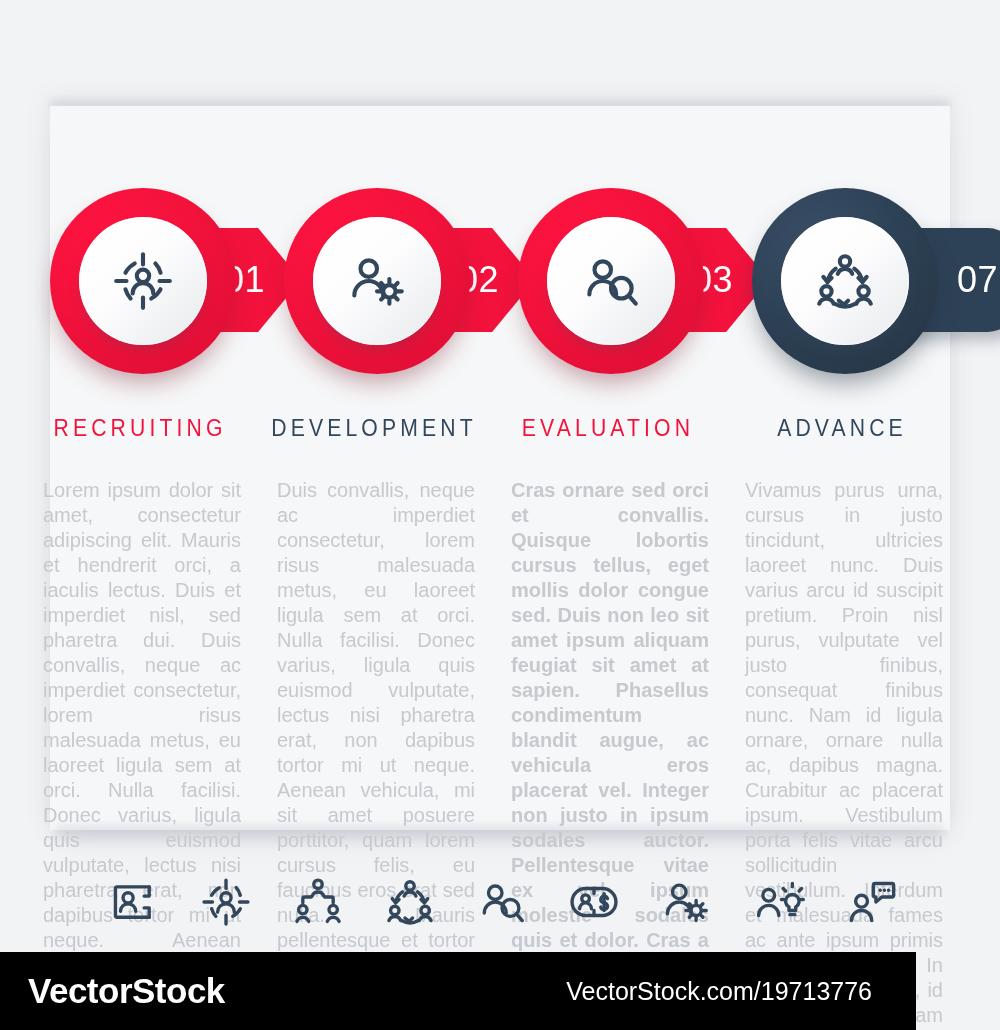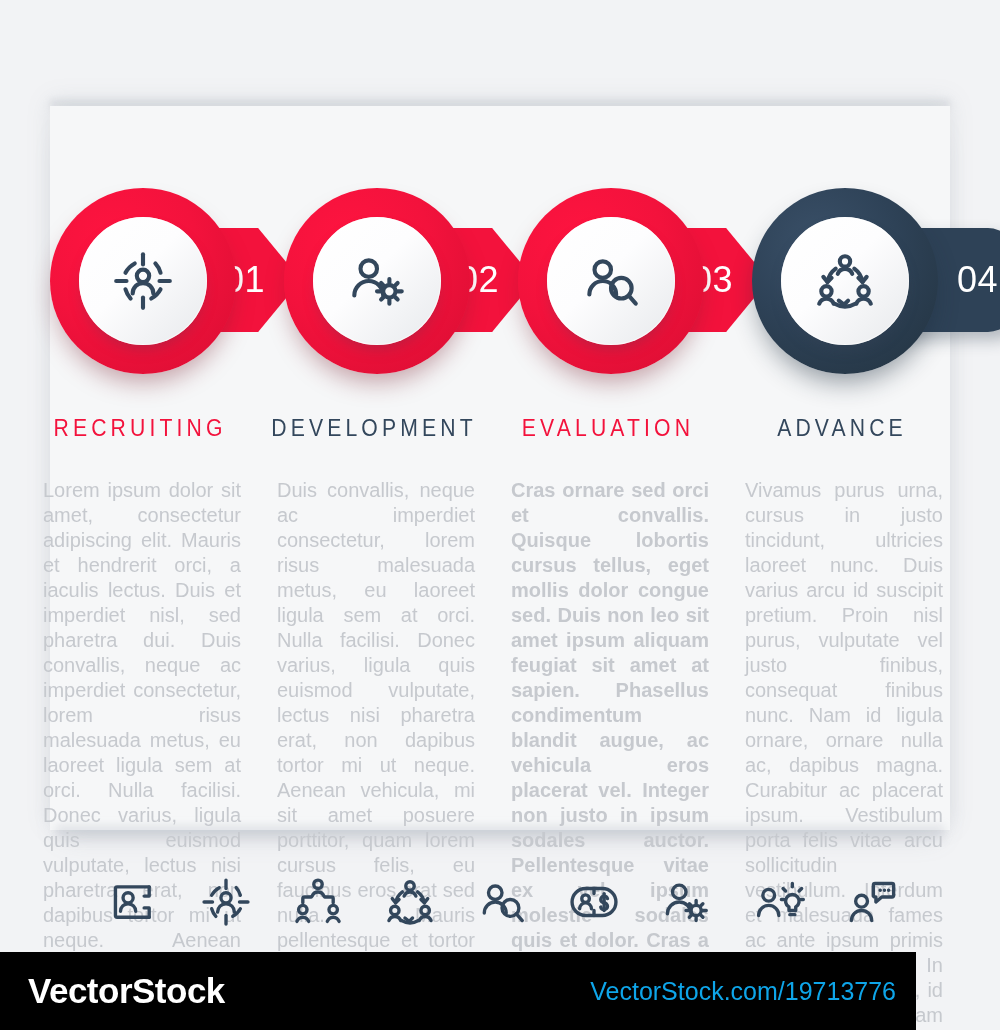--- a/index.html
+++ b/index.html
@@ -107,22 +107,22 @@
   .sicon svg{width:54px;height:54px;display:block;}
 
   
   .footer{position:absolute;left:0;top:952px;width:916px;height:78px;background:#000;}
   .footer .brand{
     position:absolute;left:28px;top:50%;transform:translateY(-50%);
     color:#fff;font-size:35px;font-weight:bold;letter-spacing:-.5px;
     font-family:"Liberation Sans Narrow","Liberation Sans",sans-serif;
   }
   .footer .url{
-    position:absolute;right:20px;top:50%;transform:translateY(-50%);
-    color:#0ea5e9;font-size:25px;
+    position:absolute;right:44px;top:50%;transform:translateY(-50%);
+    color:#ffffff;font-size:25px;
     font-family:"Liberation Sans Narrow","Liberation Sans",sans-serif;
   }
 </style>
 </head>
 <body>
 
 <div id="stage">
 
   <div class="card-top-shade"></div>
   <div class="card"></div>
@@ -179,21 +179,21 @@
             <path d="M11 45 a13 13 0 0 1 26 0"></path>
             <circle cx="42" cy="39" r="10"></circle>
             <path d="M49 46 l7 8"></path>
           </svg>
         </div>
       </div>
     </div>
 
     <div class="step step4">
       <div class="tag tag-dark">
-        <span class="tag-num">04</span>
+        <span class="tag-num">07</span>
       </div>
       <div class="ring ring-dark">
         <div class="inner">
           <svg viewBox="0 0 64 64" fill="none" stroke="#33475c" stroke-width="4" stroke-linecap="round" stroke-linejoin="round">
             <circle cx="32" cy="13" r="5"></circle>
             <path d="M25 25 a7.5 7.5 0 0 1 14 0"></path>
             <circle cx="14" cy="42" r="5"></circle>
             <path d="M7 54 a7.5 7.5 0 0 1 14 0"></path>
             <circle cx="50" cy="42" r="5"></circle>
             <path d="M43 54 a7.5 7.5 0 0 1 14 0"></path>

